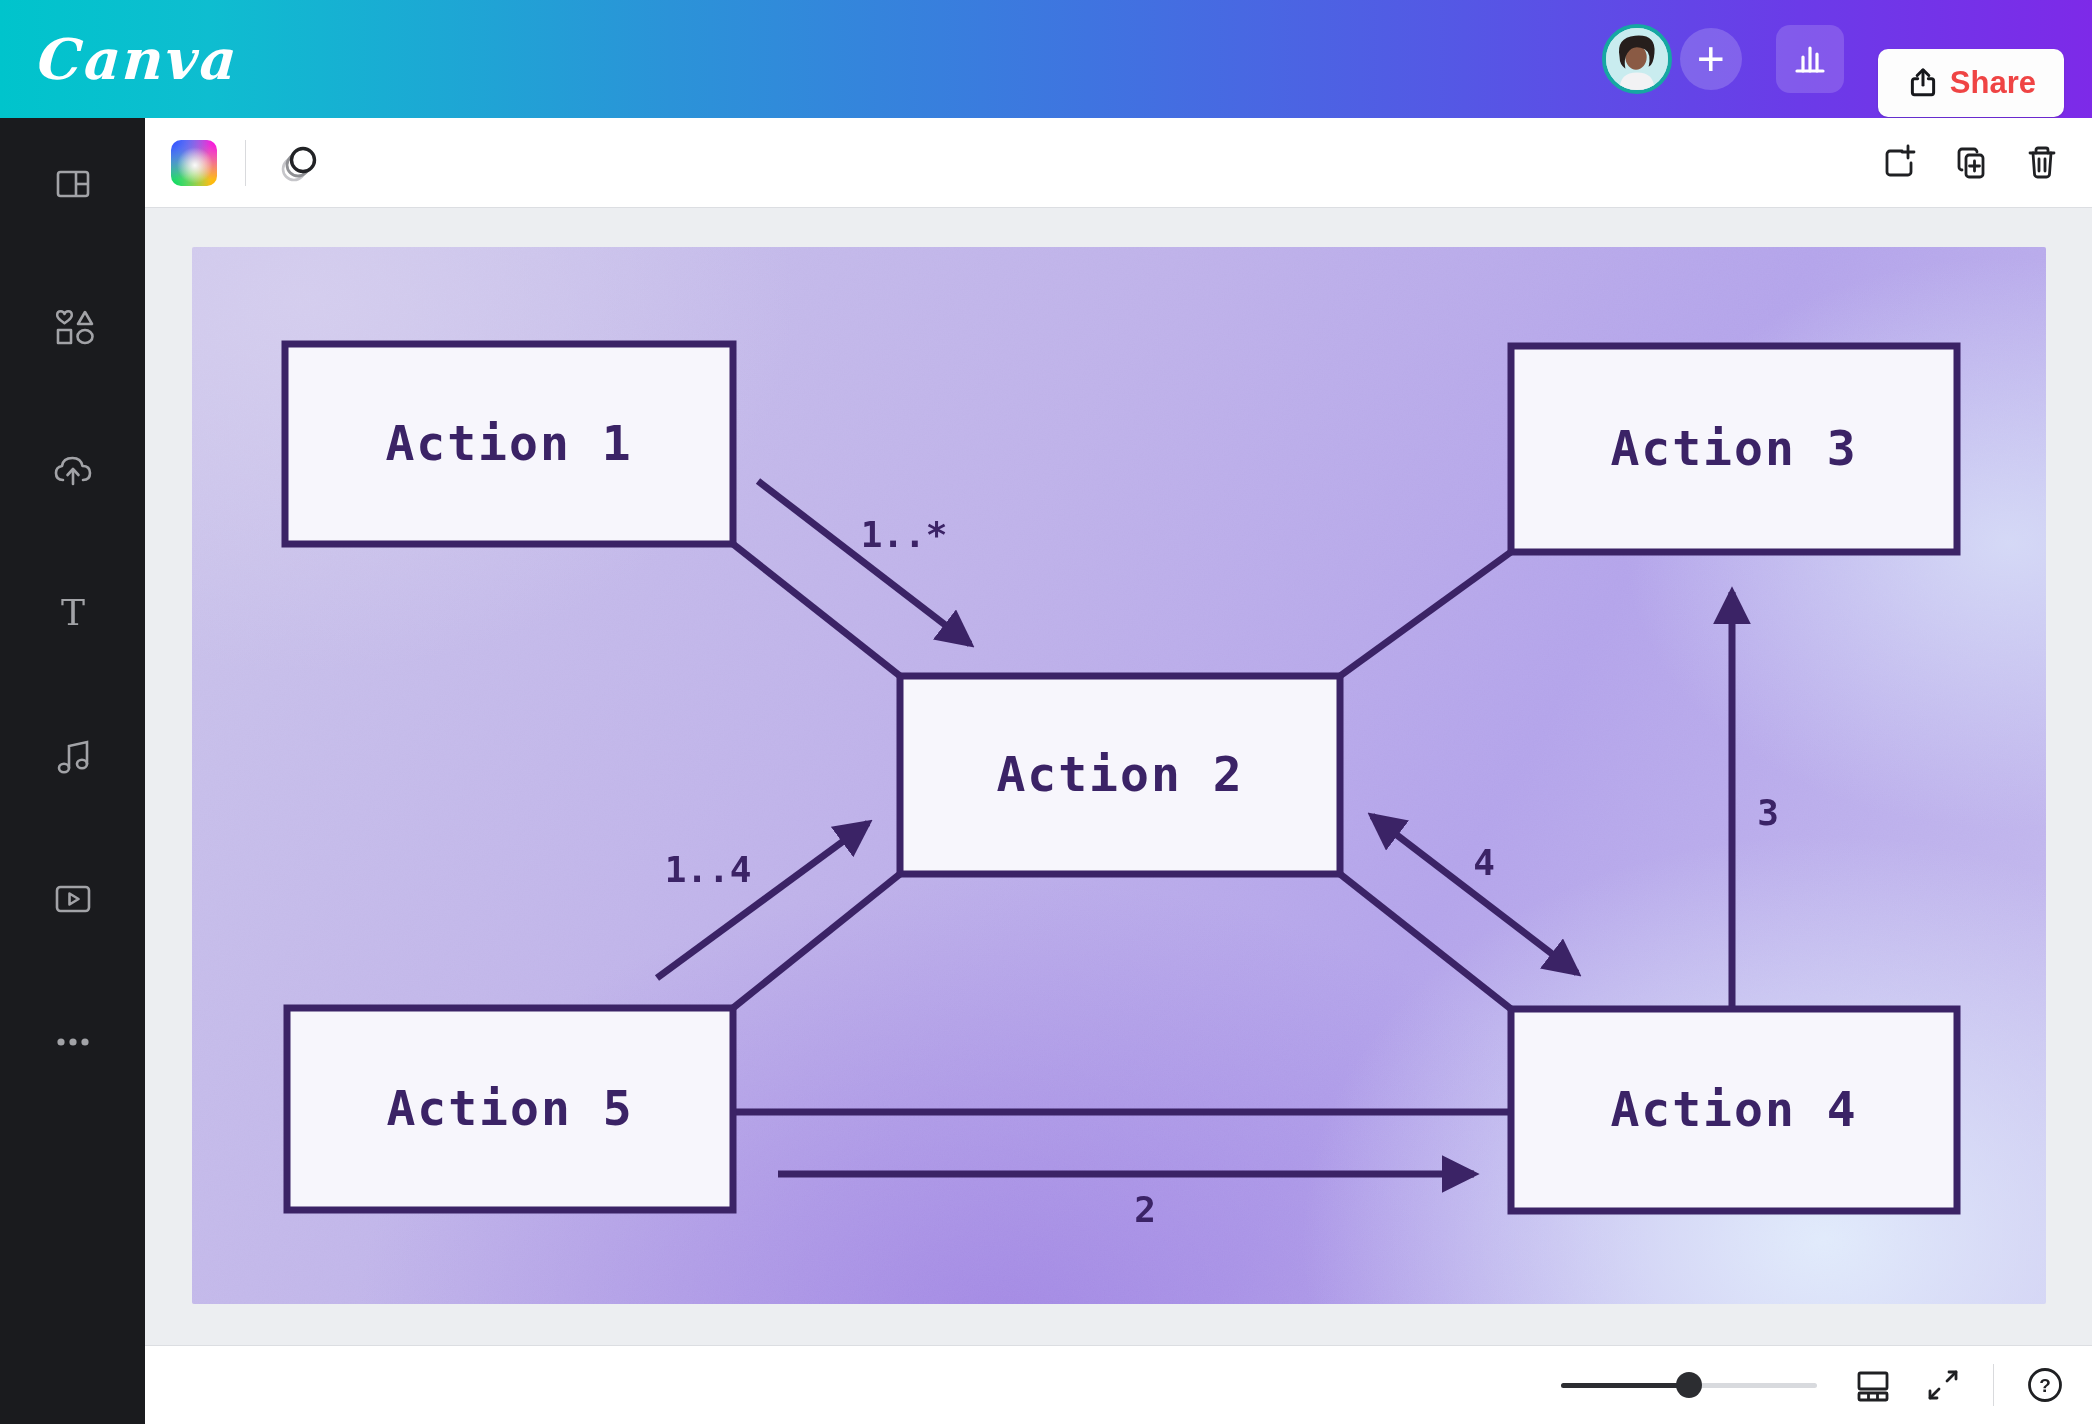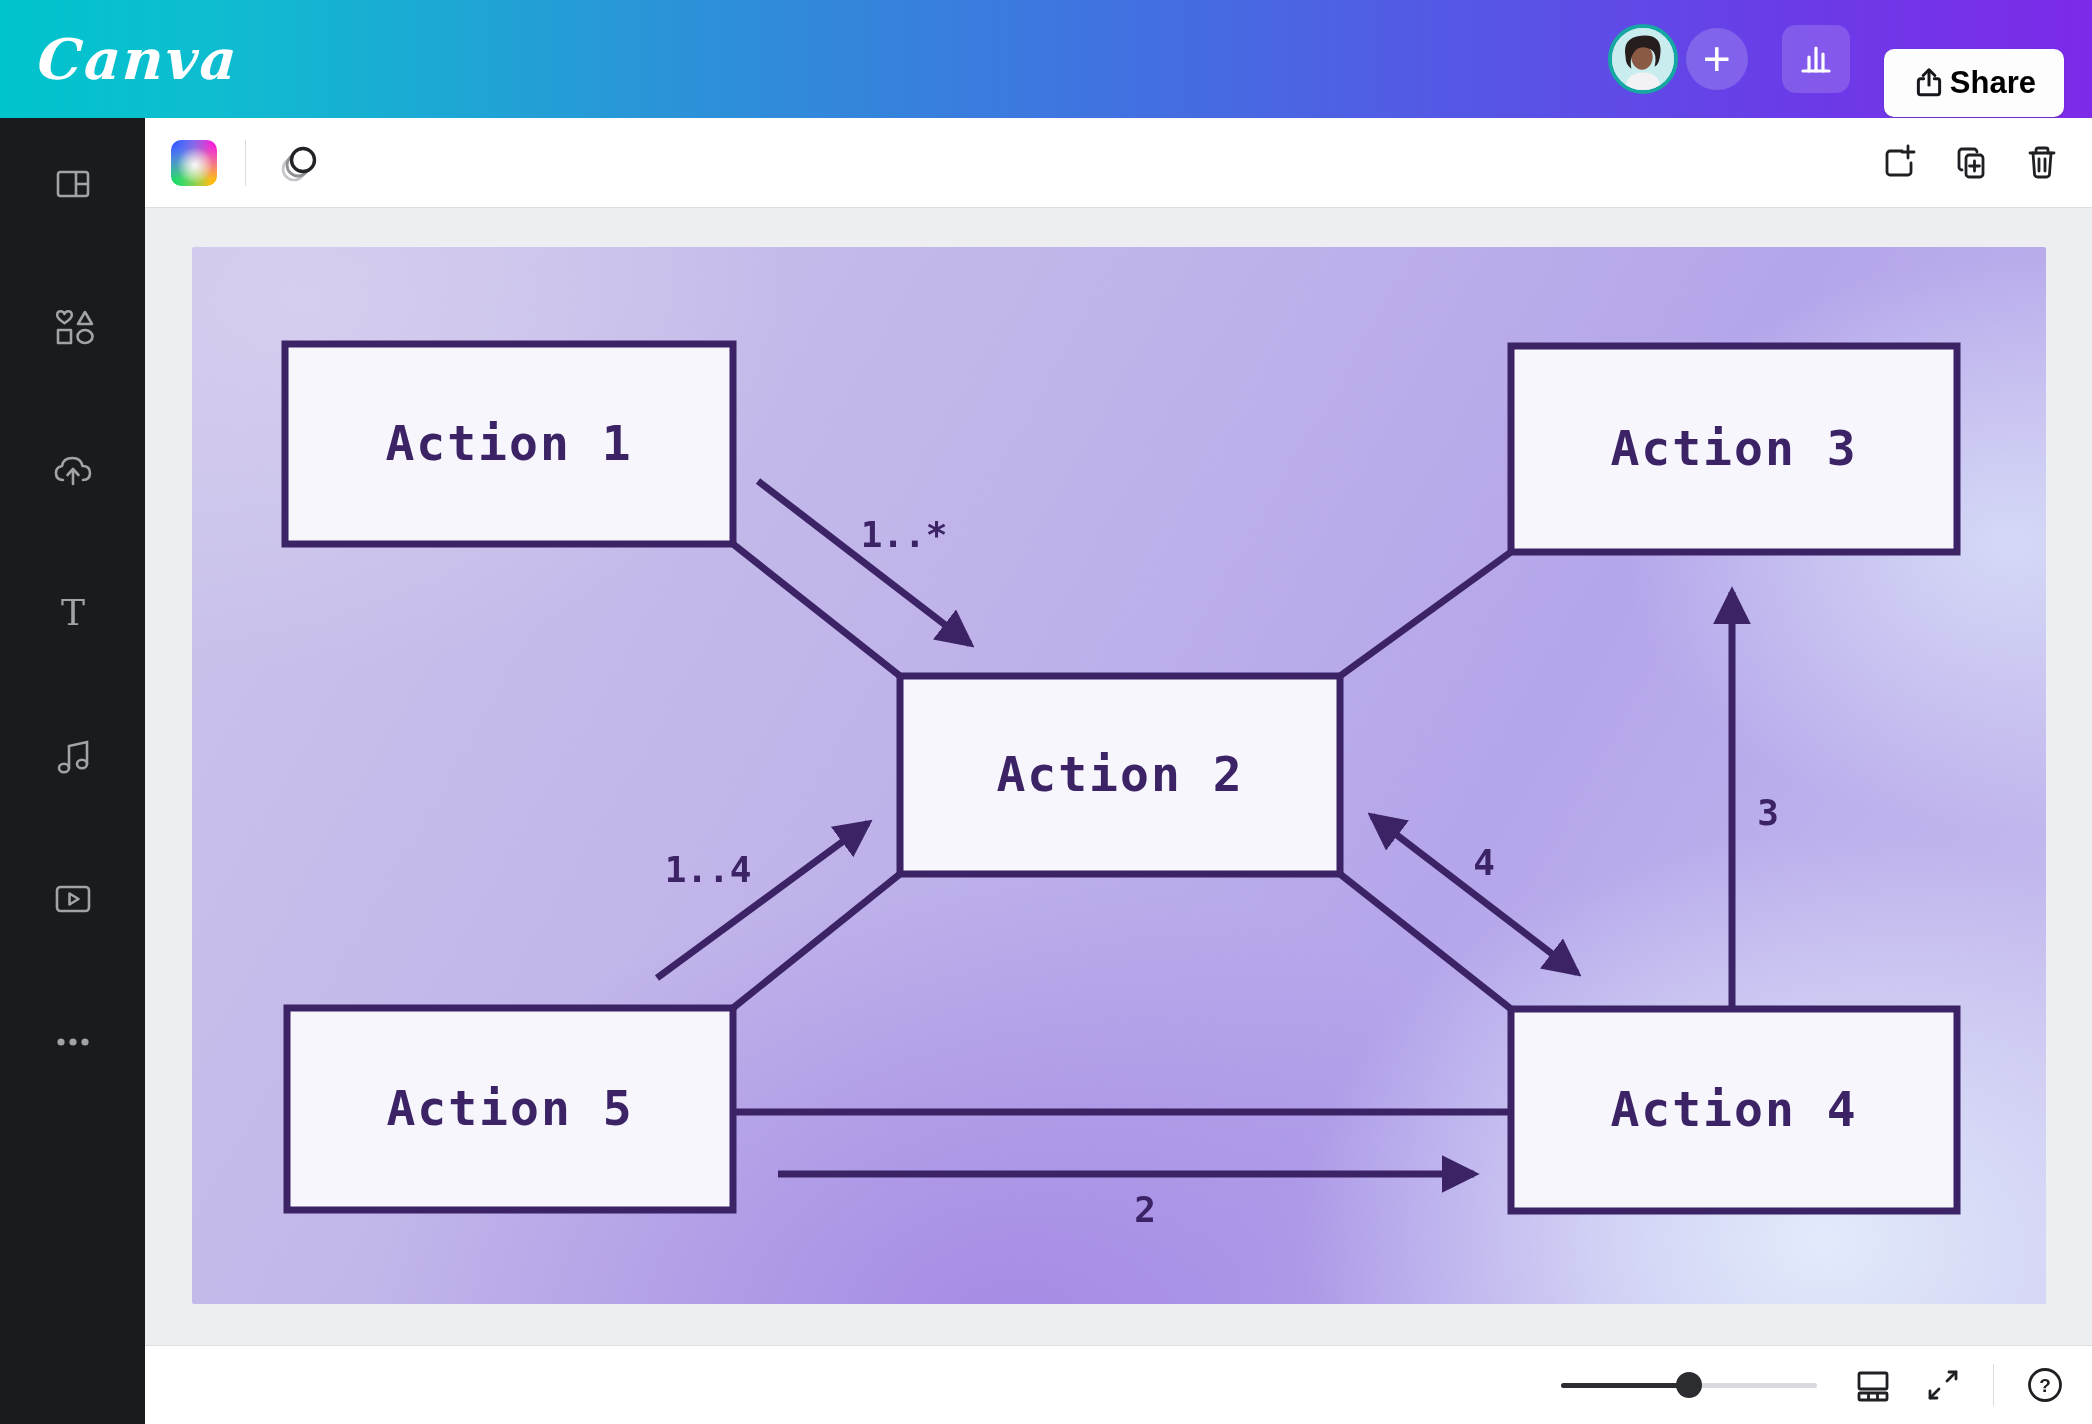--- a/index.html
+++ b/index.html
@@ -27,21 +27,21 @@
     width:62px;height:62px;border-radius:50%;background:rgba(255,255,255,0.18);
     display:flex;align-items:center;justify-content:center;color:#fff;
     font-size:48px;font-weight:300;line-height:1;margin-left:-12px;
   }
   .insights-btn{
     width:68px;height:68px;border-radius:14px;background:rgba(255,255,255,0.16);
     display:flex;align-items:center;justify-content:center;margin-left:14px;
   }
   .share-btn{
     height:68px;background:#fdfdfd;border-radius:10px;display:flex;align-items:center;
-    gap:4px;padding:0 28px;color:#000000;font-size:31px;font-weight:600;margin-left:14px;
+    gap:10px;padding:0 28px;color:#ef4444;font-size:31px;font-weight:600;margin-left:14px;
     box-shadow:0 1px 2px rgba(0,0,0,0.15);
     margin-top:47px;
   }
   
   .main{display:flex;height:1306px;}
   .sidebar{
     width:145px;background:#1a1b1e;display:flex;flex-direction:column;
     align-items:center;padding-top:42px;box-sizing:border-box;gap:95px;flex:0 0 auto;
   }
   .side-btn{width:48px;height:48px;display:flex;align-items:center;justify-content:center;}

